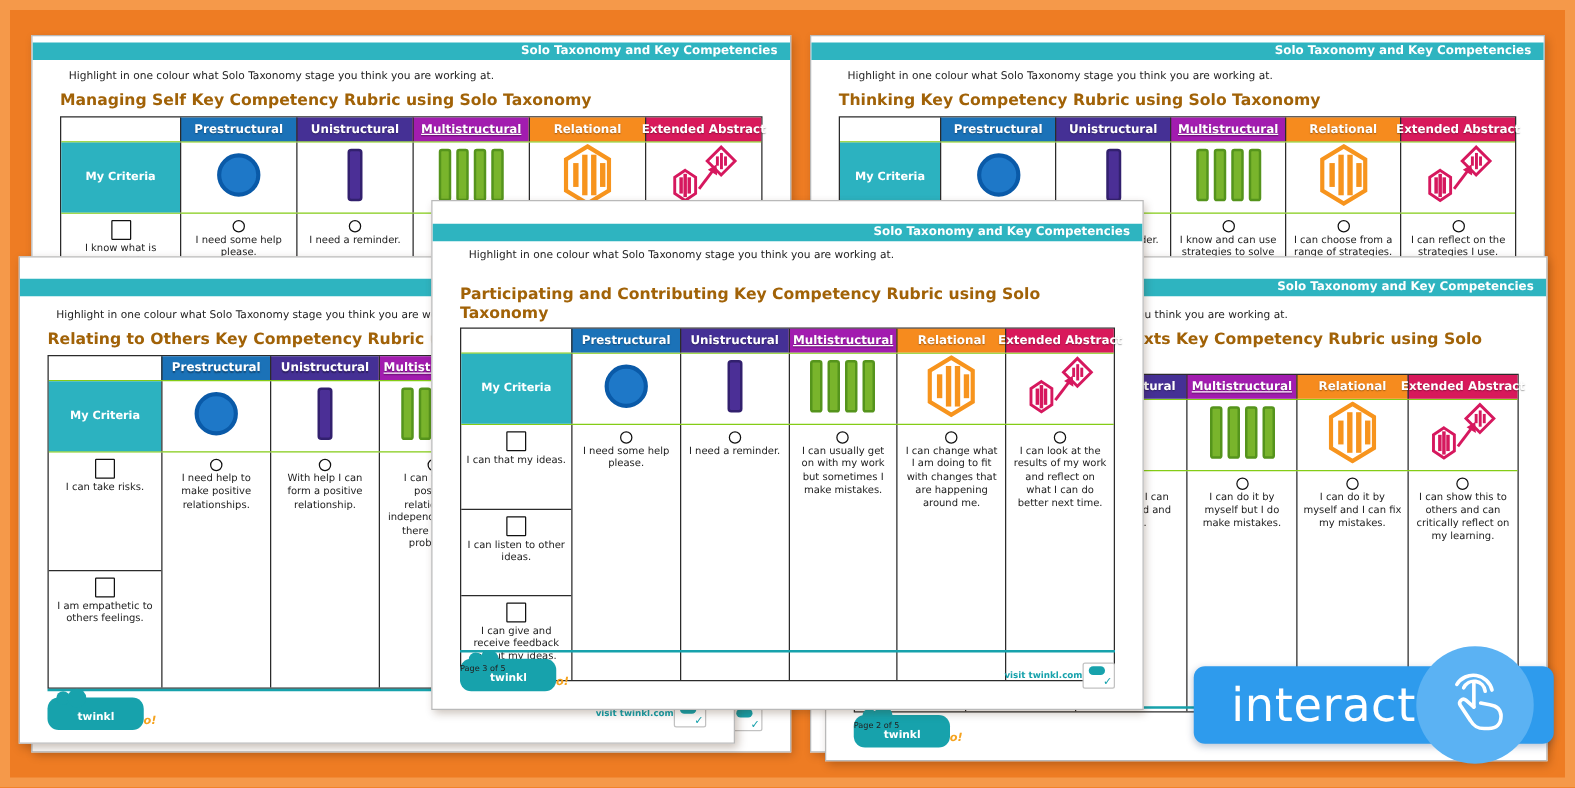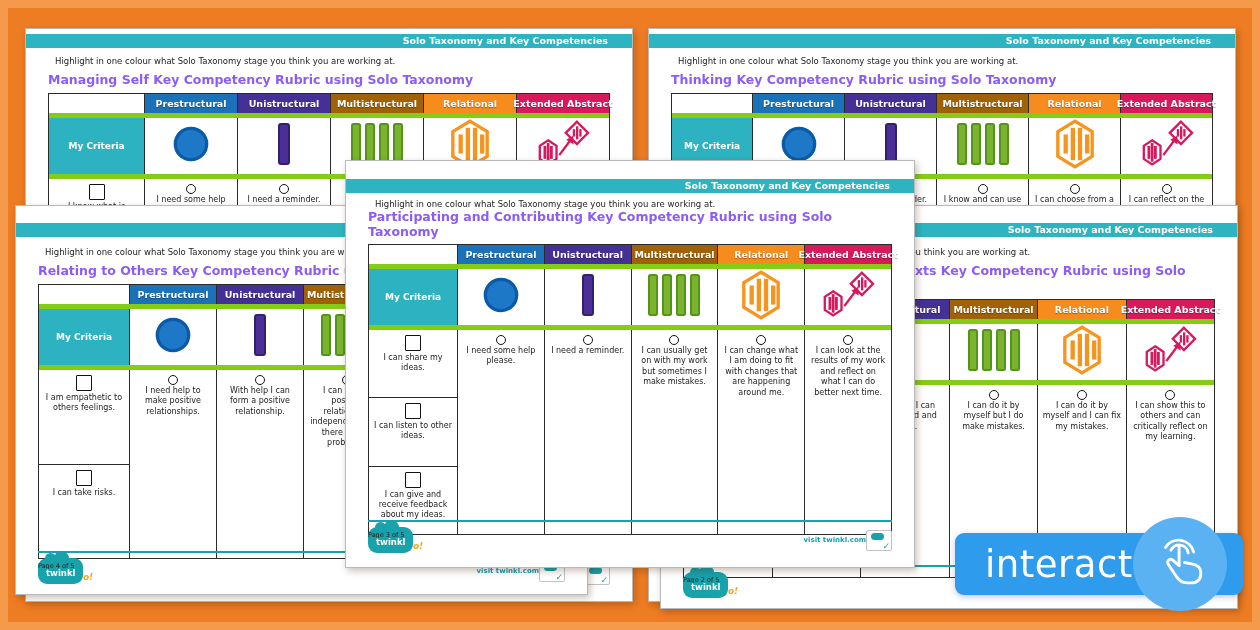--- a/index.html
+++ b/index.html
@@ -8,59 +8,59 @@
   .stage::after{content:"";position:absolute;inset:0;border:8px solid #f5994a;pointer-events:none;z-index:30;}
 
   
   .page{position:absolute;background:#fff;border:1px solid #b9b9b9;box-shadow:2px 3px 7px rgba(60,30,0,.28);box-sizing:border-box;overflow:hidden;}
   #pg-managing{left:25px;top:28px;width:608px;height:574px;z-index:1;--c1:95px;--bodyh:210px;--btop:5px;}
   #pg-thinking{left:648px;top:28px;width:588px;height:574px;z-index:1;--c1:80px;--bodyh:210px;--btop:5px;}
   #pg-relating{left:15px;top:205px;width:573px;height:390px;z-index:2;--c1:90px;--bodyh:188px;--btop:17px;}
   #pg-language{left:660px;top:205px;width:578px;height:404px;z-index:2;--c1:88px;--bodyh:192px;--btop:17px;}
   #pg-participating{left:345px;top:160px;width:570px;height:408px;z-index:3;--c1:88px;--bodyh:204px;--btop:18px;}
 
-  .banner{height:14px;margin-top:var(--btop);background:#2eb4c0;color:#fff;font-weight:bold;font-size:9.5px;line-height:14px;text-align:right;padding-right:24px;}
+  .banner{height:14px;margin-top:var(--btop);background:#2eb4c0;color:#fff;font-weight:bold;font-size:9.5px;line-height:14px;text-align:right;padding-right:10px;}
   .instruction{margin:8px 29px 0;font-size:8.5px;color:#222;}
-  .title{margin:6px 22px 0;font-size:12.5px;font-weight:bold;color:#8b5cf6;}
+  .title{margin:6px 22px 0;font-size:12.5px;font-weight:bold;color:#a16207;}
   #pg-participating .instruction,#pg-relating .instruction,#pg-language .instruction{margin-top:6px;}
-  #pg-participating .title{margin-top:0;}
+  #pg-participating .title{margin-top:18px;}
   #pg-relating .instruction,#pg-language .instruction{margin-top:10px;}
   #pg-relating .title,#pg-language .title{margin-top:6px;}
 
   .rubric{margin:6px 22px 0;border:1.5px solid #2b2b2b;}
   #pg-participating .rubric{margin-top:5px;}
-  .rrow{display:flex;border-bottom:5px solid #84cc16;}
+  .rrow{display:flex;border-bottom:1px solid #84cc16;}
   .rrow:last-child{border-bottom:none;}
   .rrow > *{border-left:1px solid #2b2b2b;box-sizing:border-box;}
   .rrow > *:first-child{border-left:none;}
   .cc{flex:1;min-width:0;}
   .corner,.critlabel,.critcol{flex:none;width:var(--c1);}
   .head{height:19px;}
   .head .st{display:flex;align-items:center;justify-content:center;color:#fff;font-weight:bold;font-size:9.5px;text-shadow:0 1px 1px rgba(0,0,0,.35);white-space:nowrap;}
   .st-pre{background:#1b72b8;}
   .st-uni{background:#453095;}
-  .st-multi{background:#a16207;}
+  .st-multi{background:#a21caf;text-decoration:underline;}
   .st-rel{background:#f68b1e;}
   .st-ext{background:#d8195b;}
   .syms{height:56px;}
   .syms > *{display:flex;align-items:center;justify-content:center;}
   .critlabel{background:#2cb2c0;color:#fff;font-weight:bold;font-size:9px;}
   .body{height:var(--bodyh);}
   .critcol{display:flex;flex-direction:column;}
   .crit{flex:1;border-bottom:1px solid #2b2b2b;display:flex;flex-direction:column;align-items:center;padding:5px 3px 2px;gap:2px;text-align:center;font-size:8px;line-height:1.25;color:#1b1b1b;}
   .crit:last-child{border-bottom:none;}
   .desc{display:flex;flex-direction:column;align-items:center;padding:5px 4px 2px;gap:1px;text-align:center;font-size:8px;line-height:1.3;color:#1b1b1b;}
   .checkbox{width:14px;height:14px;border:1.5px solid #111;border-radius:1px;background:#fff;flex:none;}
   .radio{width:8px;height:8px;border:1.5px solid #111;border-radius:50%;background:#fff;flex:none;}
 
   
   .pfooter{position:absolute;left:22px;right:22px;bottom:12px;height:30px;border-top:2.5px solid #17a2ac;padding-top:3px;display:flex;align-items:center;}
   #pg-relating .pfooter,#pg-language .pfooter{bottom:8px;}
   .brandwrap{display:flex;align-items:flex-start;}
-  .cloud{display:inline-block;position:relative;background:#17a2ac;border-radius:9px;padding:3px 8px 4px;}
+  .cloud{display:inline-block;position:relative;background:#17a2ac;border-radius:9px;padding:3px 24px 4px;}
   .cloud::before{content:"";position:absolute;top:-5px;left:7px;width:11px;height:11px;background:#17a2ac;border-radius:50%;}
   .cloud::after{content:"";position:absolute;top:-7px;left:16px;width:15px;height:15px;background:#17a2ac;border-radius:50%;}
   .cloudtxt{position:relative;color:#fff;font-weight:bold;font-size:8.5px;z-index:1;}
   .go{color:#f5a31f;font-weight:bold;font-style:italic;font-size:9px;margin-left:-7px;margin-top:14px;}
   .pgnum{position:absolute;left:0;right:0;top:9px;font-size:6.5px;color:#222;}
   .visit{margin-left:auto;color:#17a2ac;font-weight:bold;font-size:7px;margin-right:0;}
   .vbadge{width:24px;height:19px;border:1px solid #c2c2c2;border-radius:2px;background:#fff;position:relative;flex:none;}
   .minicloud{position:absolute;top:2px;left:4px;width:13px;height:7px;background:#17a2ac;border-radius:4px;}
   .vcheck{position:absolute;right:1px;bottom:-1px;color:#17a2ac;font-size:9px;font-weight:bold;}
 
@@ -345,25 +345,25 @@
                 <rect x="39.5" y="12" width="2.5" height="8" fill="#d6185e"></rect>
                 <rect x="43" y="9" width="2.5" height="14" fill="#d6185e"></rect>
                 <rect x="46.5" y="12" width="2.5" height="8" fill="#d6185e"></rect>
               </svg></span>
           </div>
       </div>
       <div class="rrow body">
         <div class="critcol">
           <div class="crit">
               <span class="checkbox"></span>
+              <span>I can take risks.</span>
+            </div>
+          <div class="crit">
+              <span class="checkbox"></span>
               <span>I am empathetic to others feelings.</span>
-            </div>
-          <div class="crit">
-              <span class="checkbox"></span>
-              <span>I can take risks.</span>
             </div>
         </div>
         <div class="cc desc">
             <span class="radio"></span>
             <span>I need help to make positive relationships.</span>
           </div>
         <div class="cc desc">
             <span class="radio"></span>
             <span>With help I can form a positive relationship.</span>
           </div>
@@ -379,21 +379,20 @@
             <span class="radio"></span>
             <span></span>
           </div>
       </div>
     </div>
     <div class="pfooter">
       <span class="brandwrap">
           <span class="cloud"><span class="cloudtxt">twinkl</span></span>
           <span class="go">go!</span>
         </span>
-      <span class="pgnum">Page 4 of 5</span>
       <span class="visit">visit twinkl.com</span>
       <span class="vbadge">
           <span class="minicloud"></span>
           <span class="vcheck">✓</span>
         </span>
     </div>
   </div>
 
   <div class="page" id="pg-language">
     <div class="banner">Solo Taxonomy and Key Competencies</div>
@@ -557,21 +556,21 @@
                 <rect x="39.5" y="12" width="2.5" height="8" fill="#d6185e"></rect>
                 <rect x="43" y="9" width="2.5" height="14" fill="#d6185e"></rect>
                 <rect x="46.5" y="12" width="2.5" height="8" fill="#d6185e"></rect>
               </svg></span>
           </div>
       </div>
       <div class="rrow body">
         <div class="critcol">
           <div class="crit">
               <span class="checkbox"></span>
-              <span>I can share my ideas.</span>
+              <span>I can that my ideas.</span>
             </div>
           <div class="crit">
               <span class="checkbox"></span>
               <span>I can listen to other ideas.</span>
             </div>
           <div class="crit">
               <span class="checkbox"></span>
               <span>I can give and receive feedback about my ideas.</span>
             </div>
         </div>

